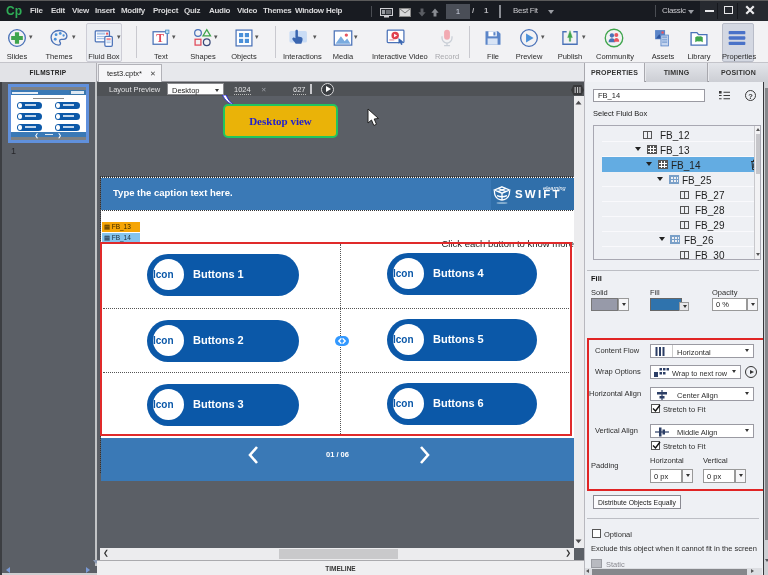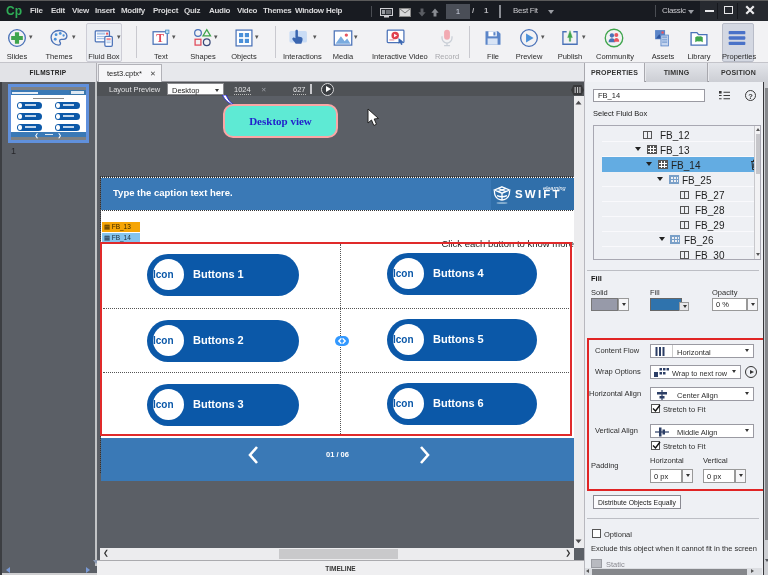--- a/index.html
+++ b/index.html
@@ -361,21 +361,21 @@
       <span class="abs" style="left:196px;top:3px;font-size:7.5px;color:#e2e2e4;border-bottom:1px dotted #bbb">627</span>
       <div class="abs" style="left:213px;top:2px;width:1.5px;height:10px;background:#c8c8cc"></div>
       <div class="abs" style="left:224px;top:0.5px;width:13px;height:13px;border-radius:50%;background:#3a3d41;border:1.5px solid #d8d8da">
         <div class="abs" style="left:4px;top:2.5px;width:0;height:0;border-top:3px solid transparent;border-bottom:3px solid transparent;border-left:5px solid #fff"></div>
       </div>
     </div>
 
     <svg class="abs" style="left:125px;top:13px" width="14" height="11" viewBox="0 0 14 12">
         <path d="M13 11 C9 9 5 4 4 0 L0 0 C2 5 7 10 13 11 Z" fill="#fff" stroke="#2222dd" stroke-width="1"></path>
       </svg>
-    <div class="abs" style="left:126px;top:22px;width:115px;height:34px;background:#5eead4;border:2px solid #fca5a5;border-radius:10px;">
+    <div class="abs" style="left:126px;top:22px;width:115px;height:34px;background:#eab308;border:2px solid #22c55e;border-radius:5px;">
       <div style="width:100%;text-align:center;margin-top:9px;font-size:11px;font-weight:bold;color:#2222cc;font-family:'Liberation Serif',serif">Desktop view</div>
     </div>
 
     <svg class="abs" style="left:270px;top:26px" width="13" height="19" viewBox="0 0 13 19">
       <path d="M1 1 L1 15 L4.5 12 L6.8 17.5 L9.5 16.3 L7.2 11 L11.5 10.5 Z" fill="#fff" stroke="#222" stroke-width="1"></path>
     </svg>
 
     <div id="slide">
       <div class="abs" style="left:0;top:1px;width:473px;height:32px;background:#3a79b6;outline:1px dotted #333">
         <span class="abs" style="left:12px;top:9px;font-size:9.5px;font-weight:bold;color:#fff">Type the caption text here.</span>

